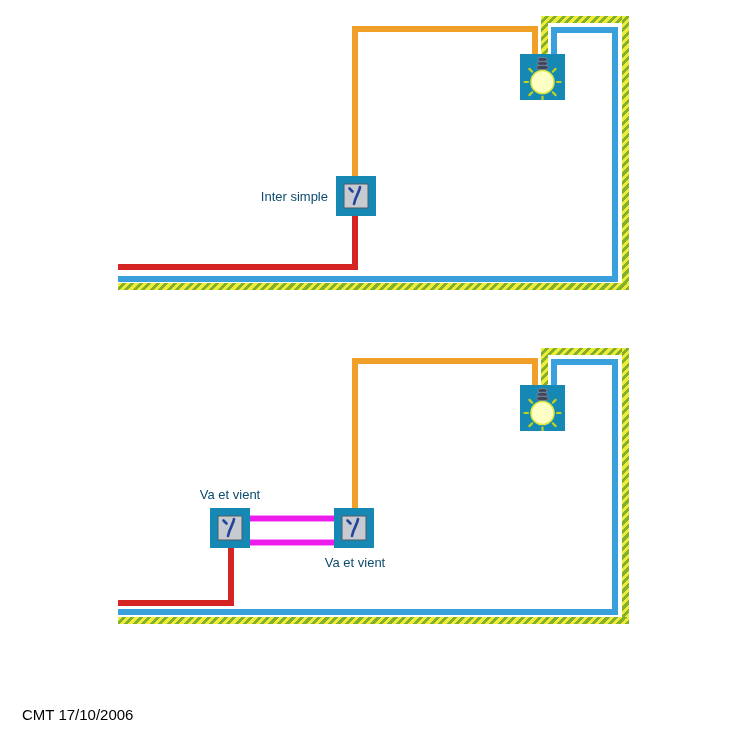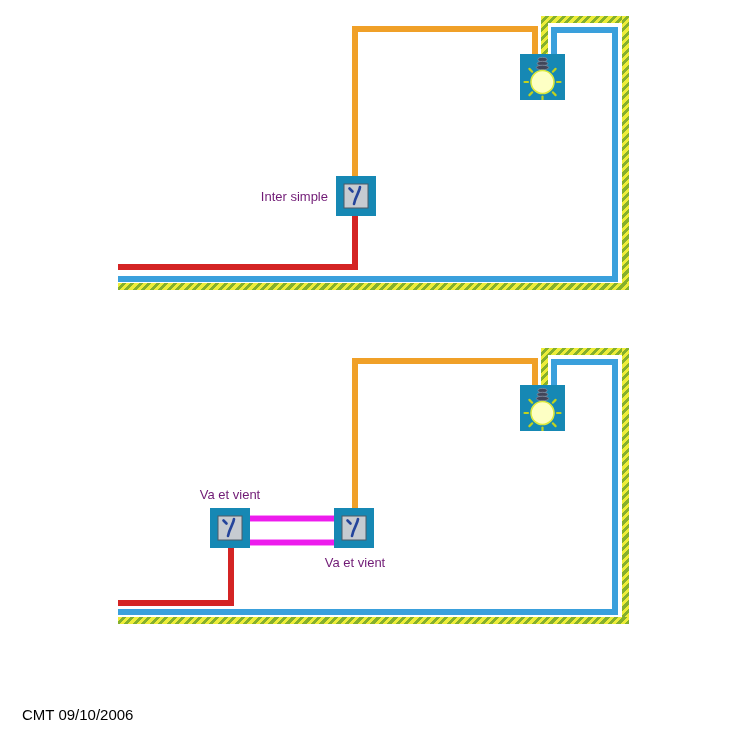--- a/index.html
+++ b/index.html
@@ -18,21 +18,21 @@
     background-color:#EDED39;
     background-image:repeating-linear-gradient(135deg, rgba(0,0,0,0) 0 3px, #85B02C 3px 6px);
   }
   .wire-magenta{
     background:#ED1CED;
     box-shadow:0 1px 0 #F894F8, 0 -1px 0 #F894F8;
   }
   .devicebox{position:absolute;}
   .lbl{
     position:absolute;
-    color:#701a75;
+    color:#0c4a6e;
     font-size:13px;
     line-height:14px;
     white-space:nowrap;
   }
   .footer-text{
     position:absolute;
     left:22px;top:706px;
     color:#000000;
     font-size:15px;
   }
@@ -161,15 +161,15 @@
           <path d="M24,11 C23.5,16 20,19 18,28"></path>
         </g>
       </svg>
     </div>
 
     <div class="lbl" style="left:185px;top:488px;width:90px;text-align:center;">Va et vient</div>
 
     <div class="lbl" style="left:310px;top:556px;width:90px;text-align:center;">Va et vient</div>
   </div>
 
-  <div class="footer-text">CMT 09/10/2006</div>
+  <div class="footer-text">CMT 17/10/2006</div>
 
 </div>
 
 </body></html>

